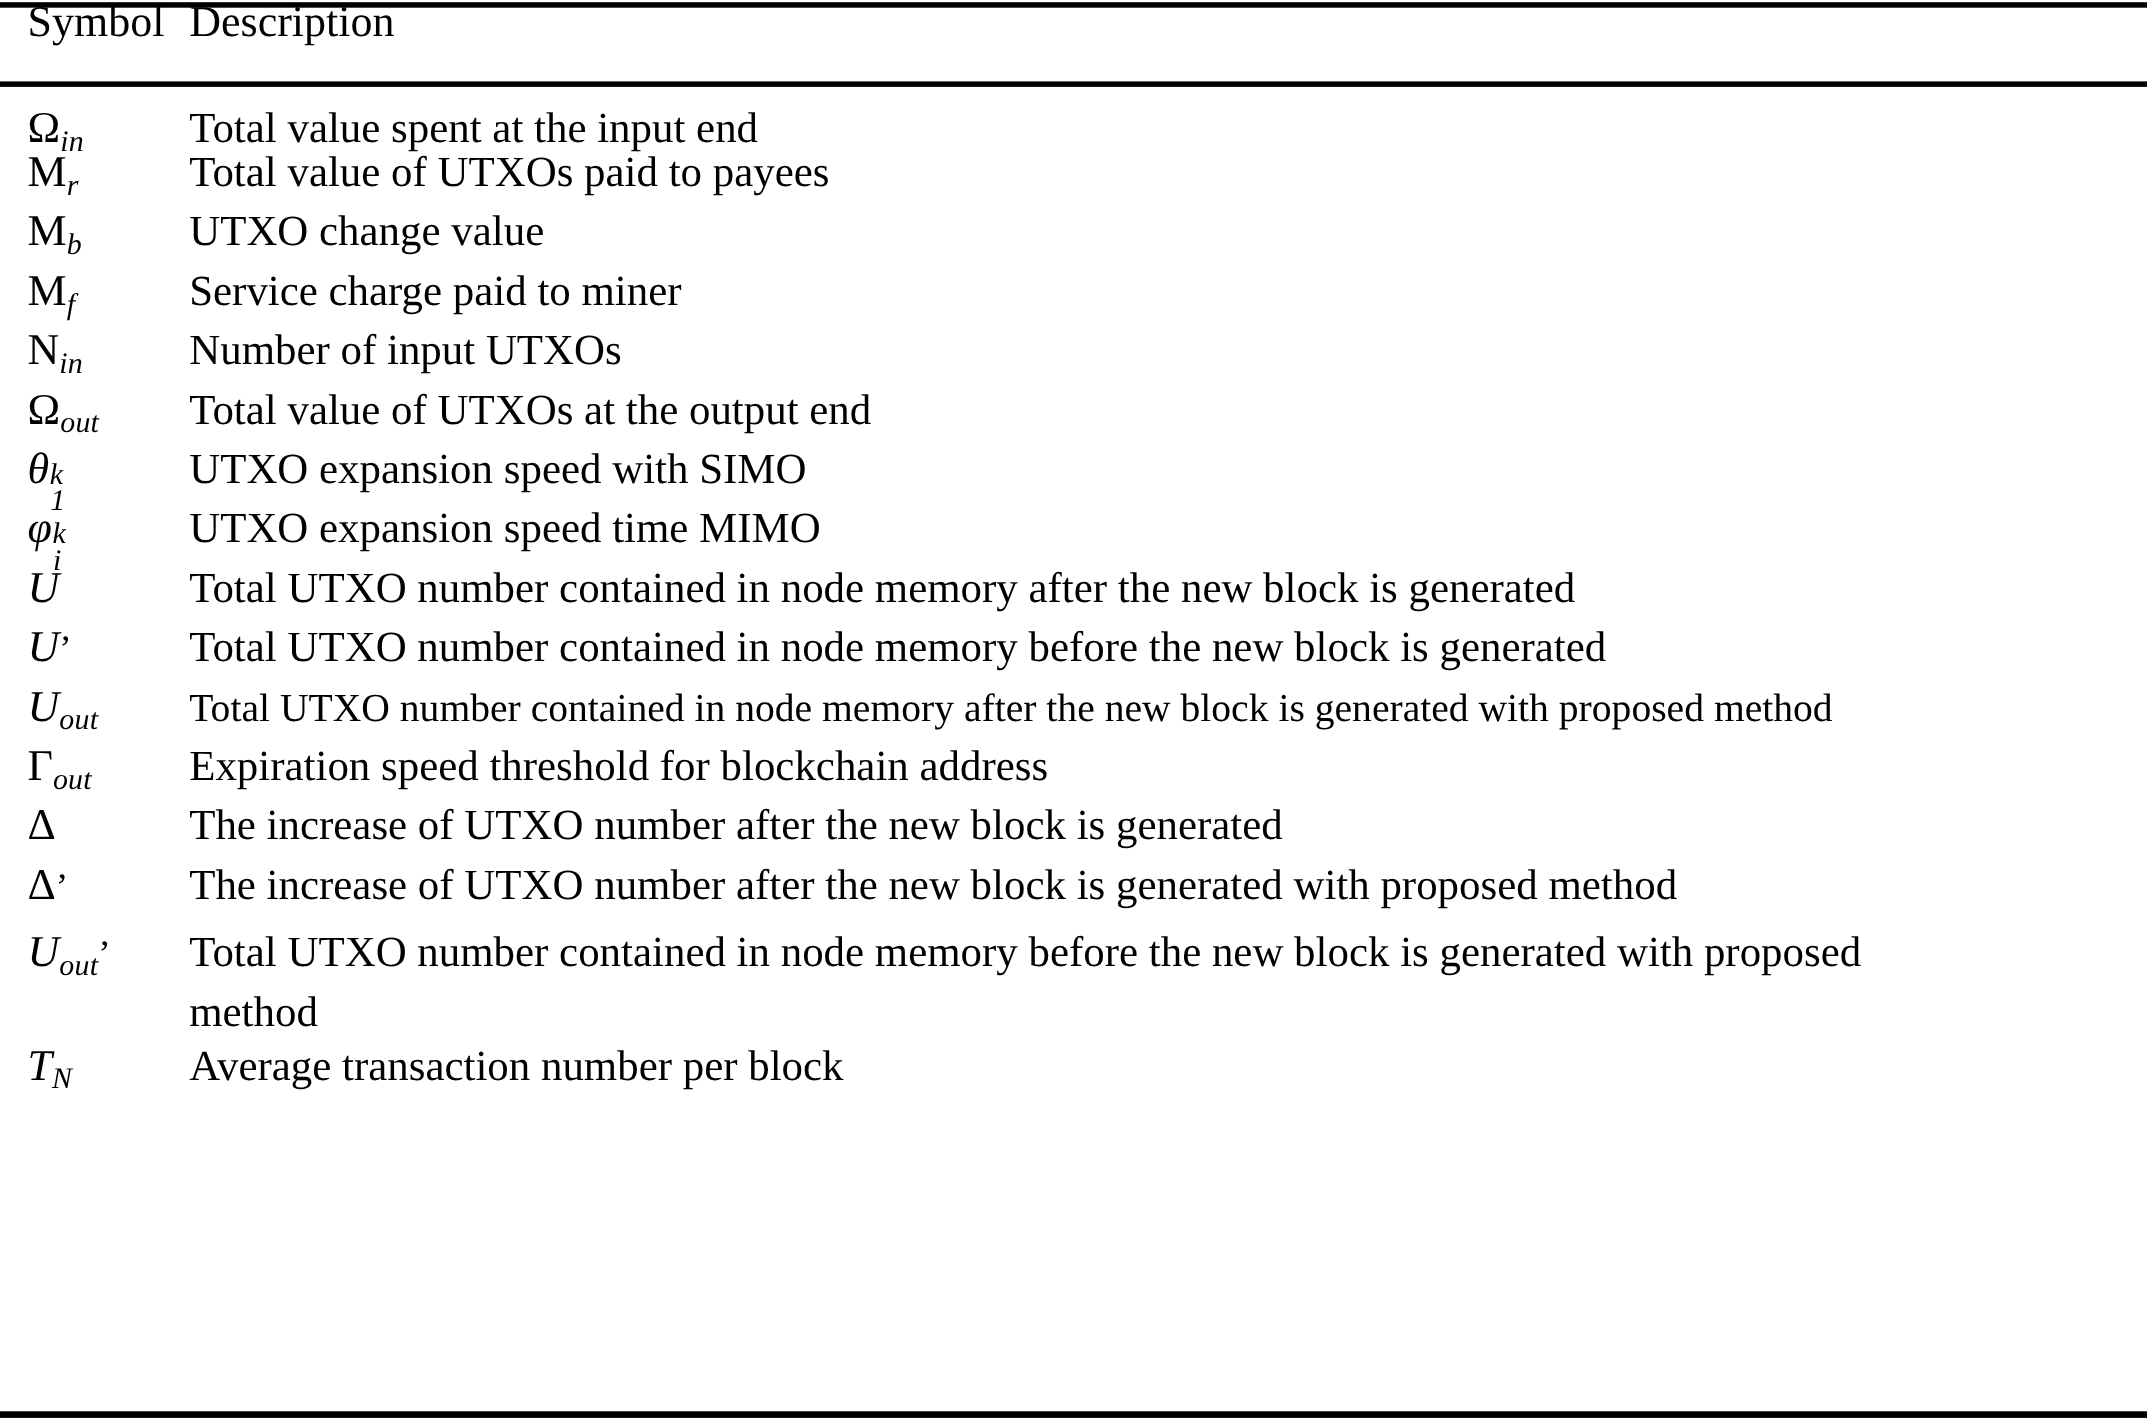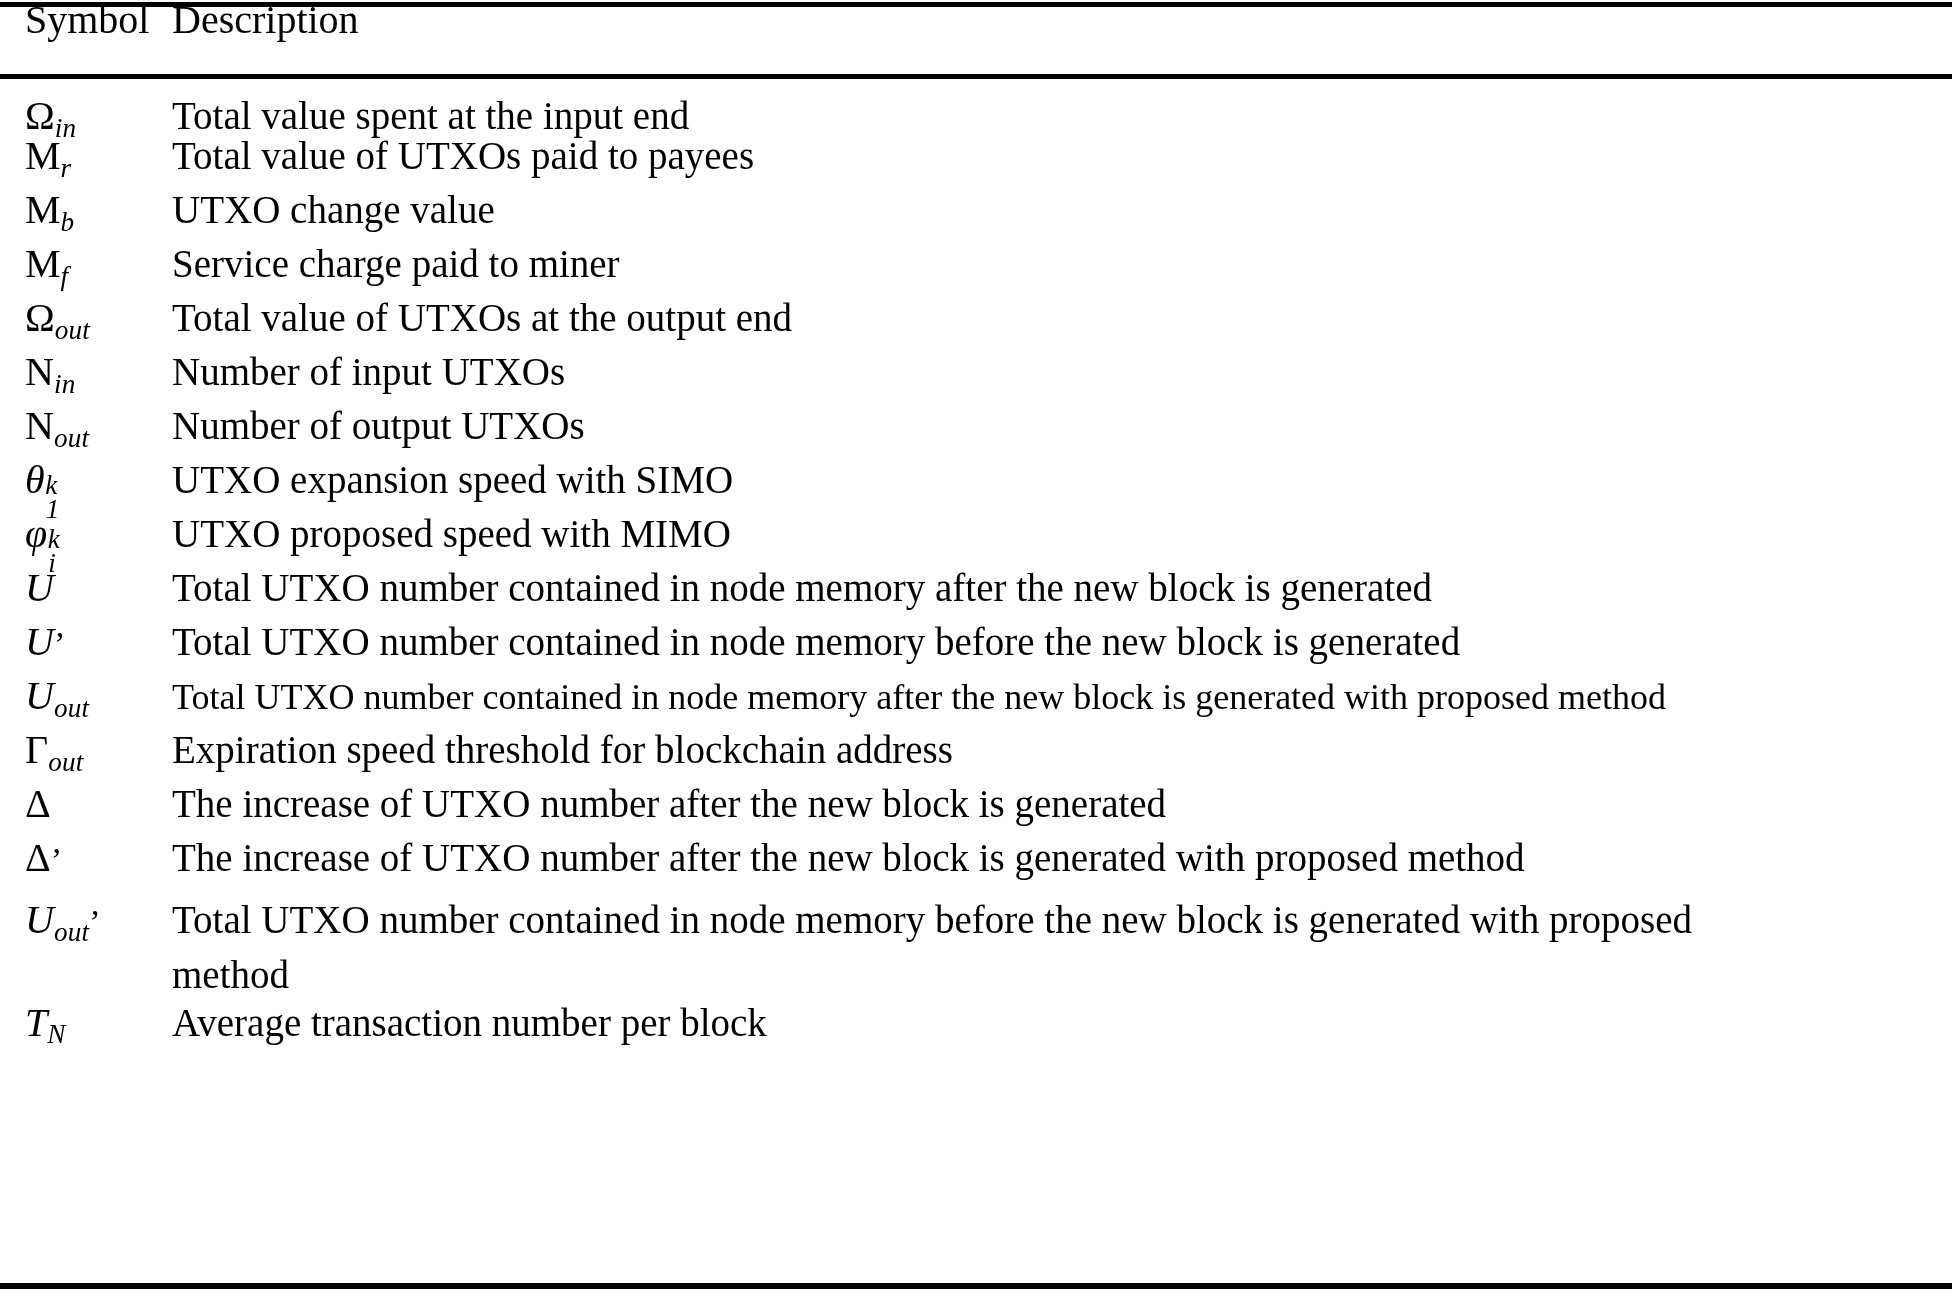--- a/index.html
+++ b/index.html
@@ -207,60 +207,52 @@
         <td class="c-sym">
           <span class="sym"><span class="up">M</span><sub>f</sub></span>
         </td>
         <td class="c-desc">
           <span class="desc">Service charge paid to miner</span>
         </td>
       </tr>
 
       <tr>
         <td class="c-sym">
+          <span class="sym"><span class="up">N</span><sub>in</sub></span>
+        </td>
+        <td class="c-desc">
+          <span class="desc">Number of input UTXOs</span>
+        </td>
+      </tr>
+
+      <tr>
+        <td class="c-sym">
           <span class="sym"><span class="up">Ω</span><sub>out</sub></span>
         </td>
         <td class="c-desc">
           <span class="desc">Total value of UTXOs at the output end</span>
         </td>
       </tr>
 
-      <tr>
-        <td class="c-sym">
-          <span class="sym"><span class="up">N</span><sub>in</sub></span>
-        </td>
-        <td class="c-desc">
-          <span class="desc">Number of input UTXOs</span>
-        </td>
-      </tr>
-
-      <tr>
-        <td class="c-sym">
-          <span class="sym"><span class="up">N</span><sub>out</sub></span>
-        </td>
-        <td class="c-desc">
-          <span class="desc">Number of output UTXOs</span>
-        </td>
-      </tr>
 
       <tr>
         <td class="c-sym">
           <span class="sym"><span class="it">θ</span><span class="stack"><sup>k</sup><sub>1</sub></span></span>
         </td>
         <td class="c-desc">
           <span class="desc">UTXO expansion speed with SIMO</span>
         </td>
       </tr>
 
       <tr>
         <td class="c-sym">
           <span class="sym"><span class="it">φ</span><span class="stack"><sup>k</sup><sub>i</sub></span></span>
         </td>
         <td class="c-desc">
-          <span class="desc">UTXO proposed speed with MIMO</span>
+          <span class="desc">UTXO expansion speed time MIMO</span>
         </td>
       </tr>
 
       <tr>
         <td class="c-sym">
           <span class="sym"><span class="it">U</span></span>
         </td>
         <td class="c-desc">
           <span class="desc">Total UTXO number contained in node memory after the new block is generated</span>
         </td>

